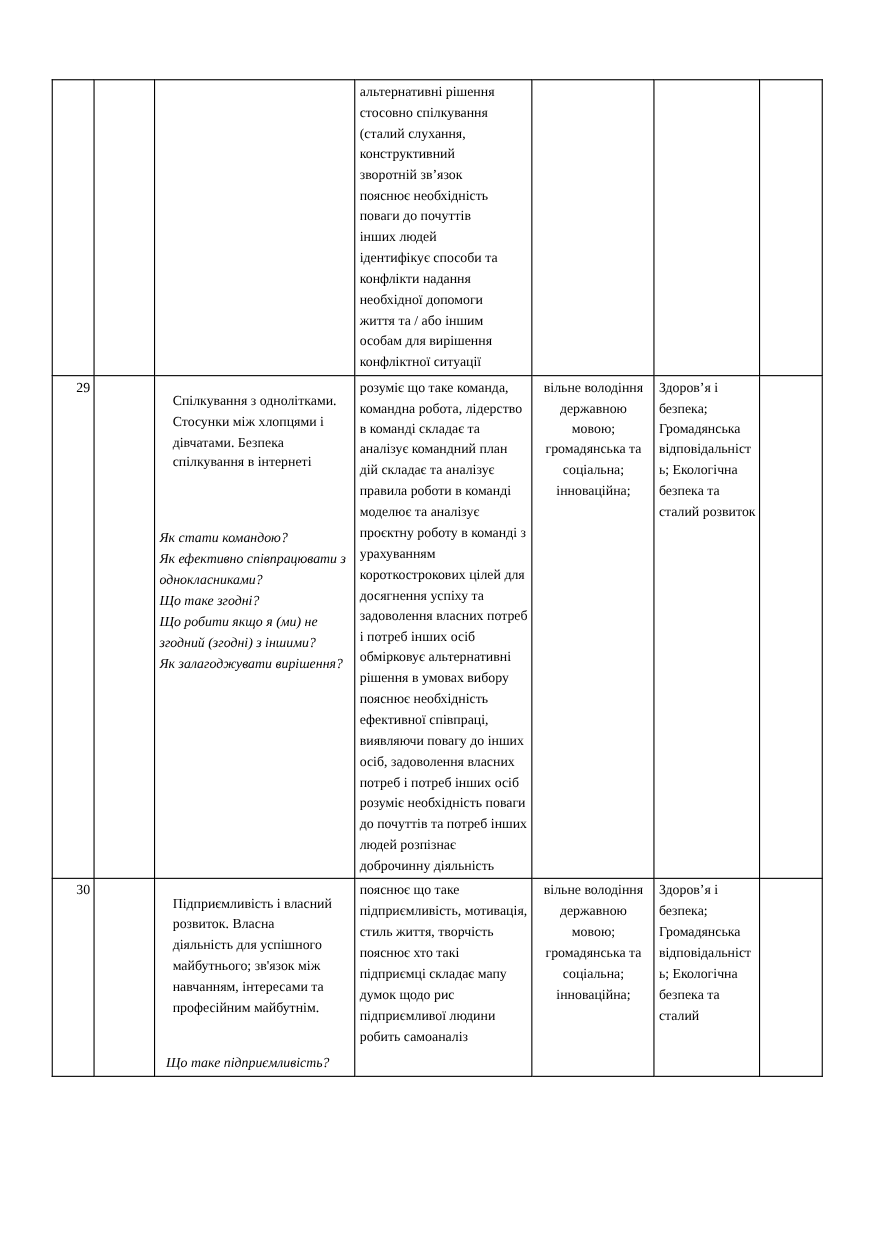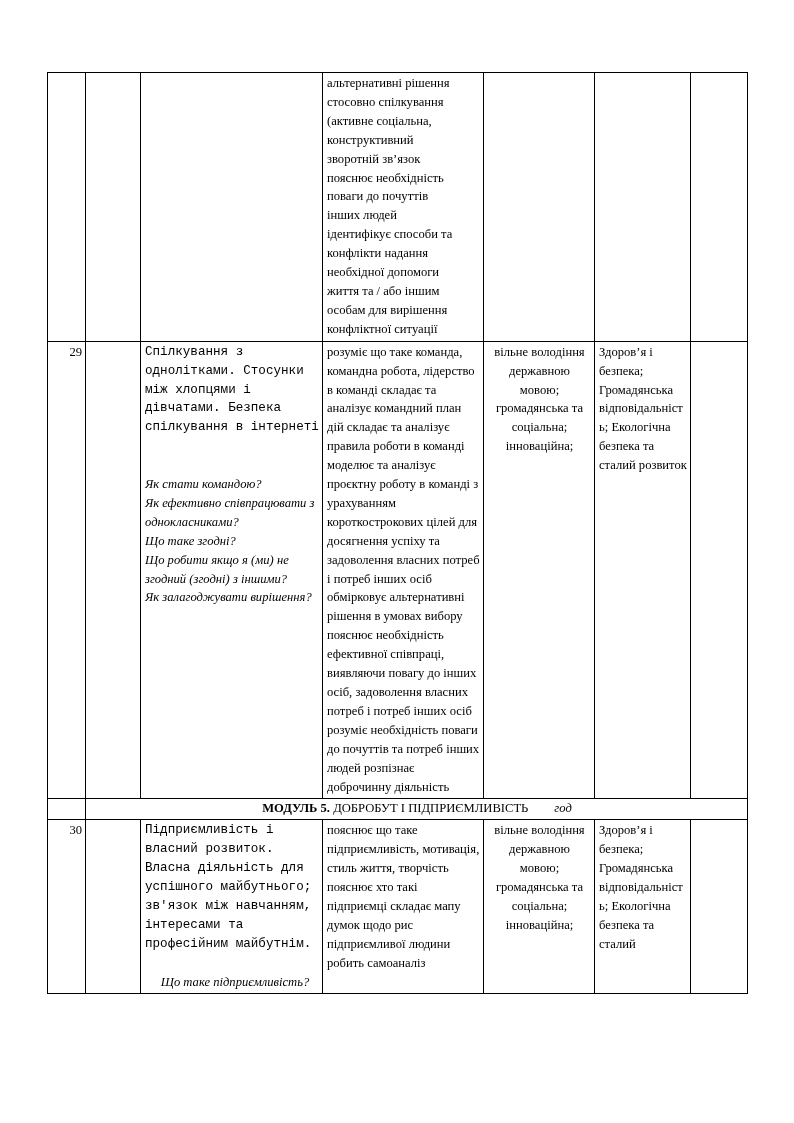--- a/index.html
+++ b/index.html
@@ -50,21 +50,21 @@
   .c1 { width: 38px;  text-align: left; }
   .c2 { width: 55px;  }
   .c3 { width: 182px; }
   .c4 { width: 161px; }
   .c5 { width: 111px; text-align: center; }
   .c6 { width: 96px; margin-top: 20px;  }
   .c7 { width: 57px;  }
 
   .cell-block { display: block; }
 
-  .para { margin: 0; padding: 0; font-family: Liberation Mono, monospace; }
+  .para { margin: 12px; padding: 0; }
 
   .italic-block {
     font-style: italic;
     display: block;
   }
 
   .spacer-line {
     display: block;
     height: 18.9px;
   }
@@ -84,21 +84,21 @@
   .module-hours {
     font-style: italic;
     font-weight: normal;
     margin-left: 26px;
     display: inline;
   }
 
   .num { text-align: right; }
 
   
-  .indent-q { padding-left: 6px; display: block; text-align: center; }
+  .indent-q { padding-left: 6px; display: block; }
 </style>
 </head>
 <body>
 
 <div class="page">
 
   <table class="doc-table">
     <colgroup>
       <col class="c1">
         <col class="c2">
@@ -110,21 +110,21 @@
     </colgroup>
     <tbody>
 
       <tr>
         <td class="c1 num"></td>
         <td class="c2"></td>
         <td class="c3"></td>
         <td class="c4">
           <span class="cell-block">альтернативні рішення</span>
           <span class="cell-block">стосовно спілкування</span>
-          <span class="cell-block">(активне соціальна,</span>
+          <span class="cell-block">(сталий слухання,</span>
           <span class="cell-block">конструктивний</span>
           <span class="cell-block">зворотній зв’язок</span>
           <span class="cell-block">пояснює необхідність</span>
           <span class="cell-block">поваги до почуттів</span>
           <span class="cell-block">інших людей</span>
           <span class="cell-block">ідентифікує способи та</span>
           <span class="cell-block">конфлікти надання</span>
           <span class="cell-block">необхідної допомоги</span>
           <span class="cell-block">життя та / або іншим</span>
           <span class="cell-block">особам для вирішення</span>
@@ -147,26 +147,20 @@
           <span class="italic-block">Що таке згодні?</span>
           <span class="italic-block">Що робити якщо я (ми) не згодний (згодні) з іншими?</span>
           <span class="italic-block">Як залагоджувати вирішення?</span>
         </td>
         <td class="c4">розуміє що таке команда, командна робота, лідерство в команді складає та аналізує командний план дій складає та аналізує правила роботи в команді моделює та аналізує проєктну роботу в команді з урахуванням короткострокових цілей для досягнення успіху та задоволення власних потреб і потреб інших осіб обмірковує альтернативні рішення в умовах вибору пояснює необхідність ефективної співпраці, виявляючи повагу до інших осіб, задоволення власних потреб і потреб інших осіб розуміє необхідність поваги до почуттів та потреб інших людей розпізнає доброчинну діяльність</td>
         <td class="c5">вільне володіння державною мовою; громадянська та соціальна; інноваційна;</td>
         <td class="c6">Здоров’я і безпека; Громадянська відповідальність; Екологічна безпека та сталий розвиток</td>
         <td class="c7"></td>
       </tr>
 
-      <tr class="module-row">
-        <td class="c1 num"></td>
-        <td colspan="6" class="module-title">
-          <span class="mod-strong">МОДУЛЬ 5.</span><span>&nbsp;</span><span>ДОБРОБУТ І ПІДПРИЄМЛИВІСТЬ</span><span class="module-hours">год</span>
-        </td>
-      </tr>
 
       <tr>
         <td class="c1 num">30</td>
         <td class="c2"></td>
         <td class="c3">
           <span class="para cell-block">Підприємливість і власний розвиток. Власна діяльність для успішного майбутнього; зв'язок між навчанням, інтересами та професійним майбутнім.</span>
           <span class="spacer-line"></span>
           <span class="italic-block indent-q">Що таке підприємливість?</span>
         </td>
         <td class="c4">пояснює що таке підприємливість, мотивація, стиль життя, творчість пояснює хто такі підприємці складає мапу думок щодо рис підприємливої людини робить самоаналіз</td>

